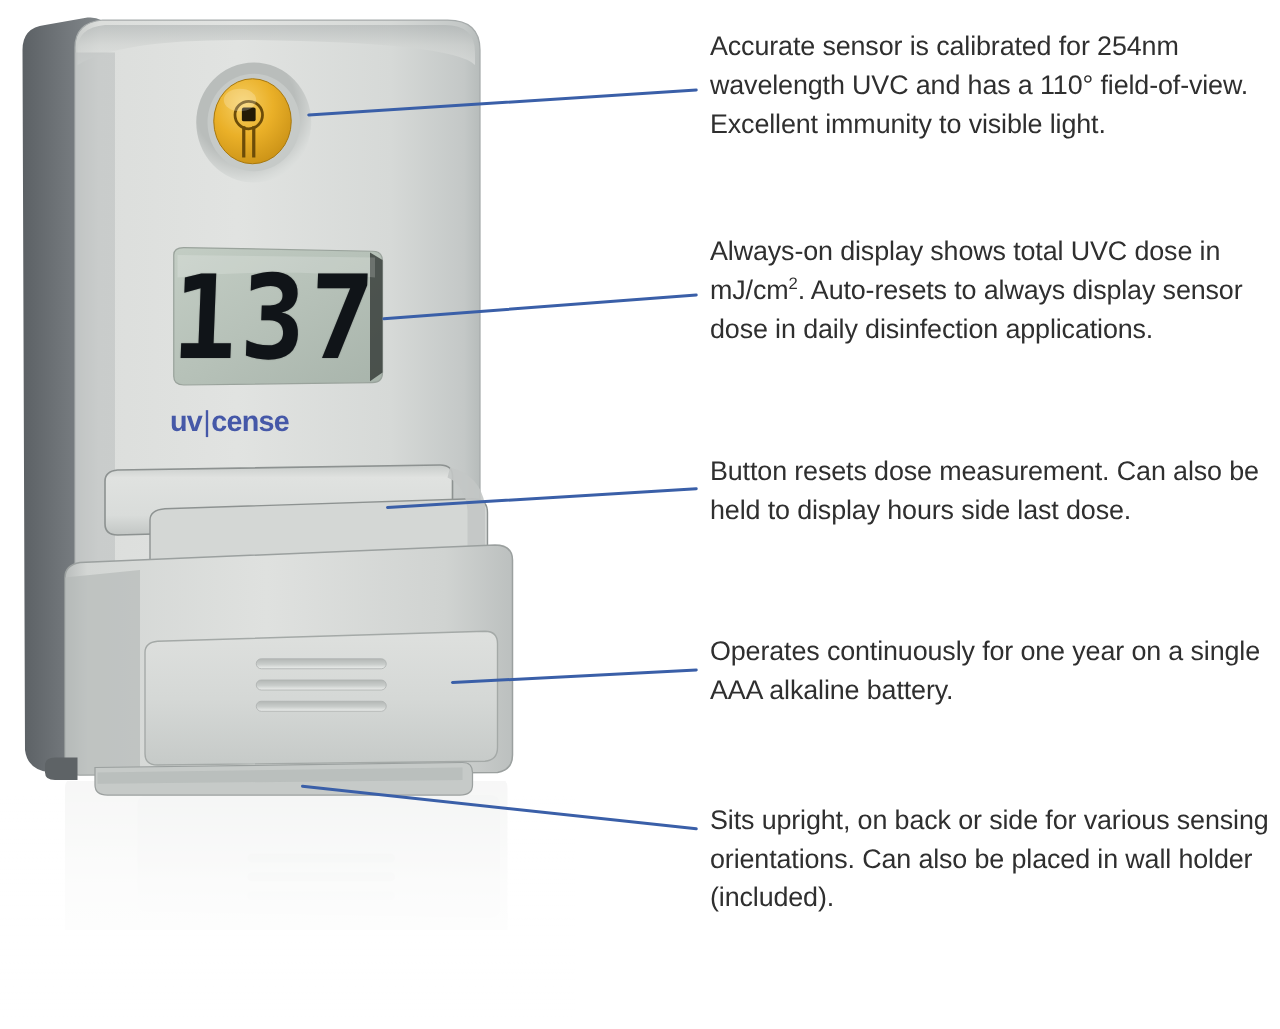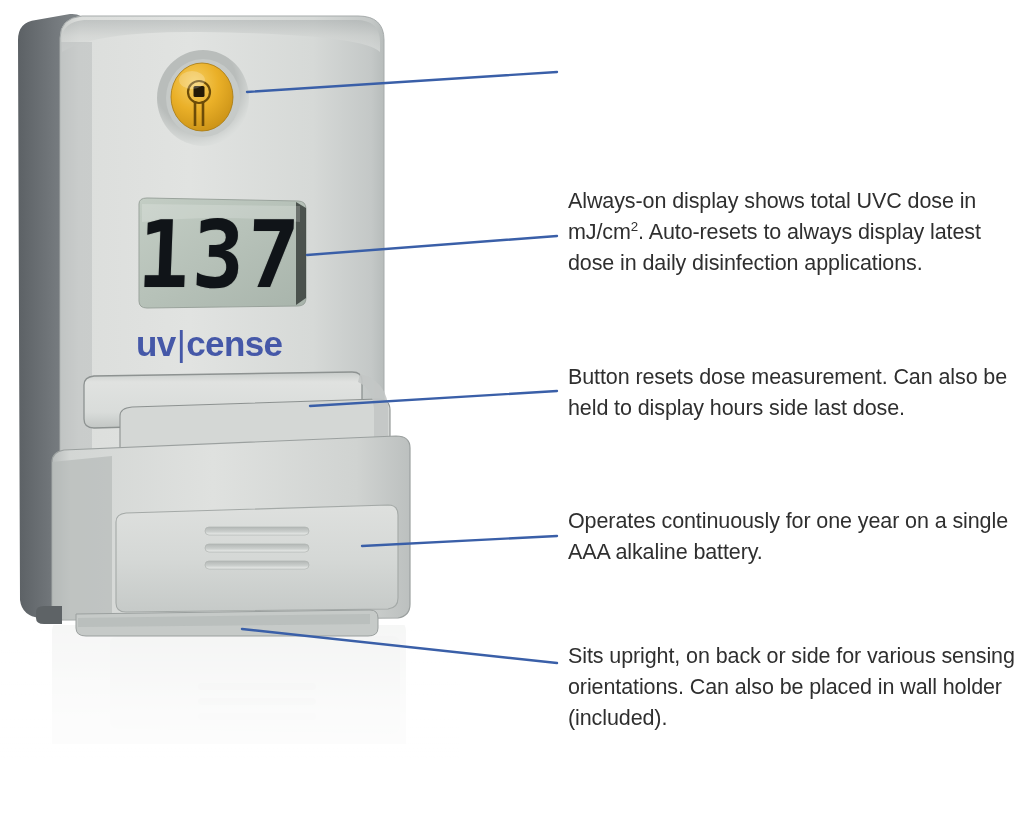--- a/index.html
+++ b/index.html
@@ -71,21 +71,21 @@
     text-shadow: 0 0 1px rgba(0,0,0,0.35);
     pointer-events: none;
     user-select: none;
   }
 
   
   #brand-logo {
     position: absolute;
     left: 136px;
     top: 324px;
-    font-size: 35px;
+    font-size: 23px;
     font-weight: 700;
     color: #4558a8;
     letter-spacing: -0.6px;
     font-family: "Liberation Sans", sans-serif;
     user-select: none;
     text-align: center;
   }
   #brand-logo .bar {
     color: #4558a8;
     font-weight: 400;
@@ -250,22 +250,23 @@
   <svg id="leader-svg" viewBox="0 0 1024 823">
     <g stroke="#3a5fa8" stroke-width="2.4" fill="none" stroke-linecap="round">
       <line x1="247" y1="92" x2="557" y2="72"></line>
       <line x1="307" y1="255" x2="557" y2="236"></line>
       <line x1="310" y1="406" x2="557" y2="391"></line>
       <line x1="362" y1="546" x2="557" y2="536"></line>
       <line x1="242" y1="629" x2="557" y2="663"></line>
     </g>
   </svg>
 
-
-  <div class="callout callout-2"><span>Always-on display shows total UVC dose in mJ/cm</span><sup>2</sup><span>. Auto-resets to always display latest dose in daily disinfection applications.</span></div>
+  <div class="callout callout-1">Accurate sensor is calibrated for 254nm wavelength UVC and has a 110° field-of-view. Excellent immunity to visible light.</div>
+
+  <div class="callout callout-2"><span>Always-on display shows total UVC dose in mJ/cm</span><sup>2</sup><span>. Auto-resets to always display sensor dose in daily disinfection applications.</span></div>
 
   <div class="callout callout-3">Button resets dose measurement. Can also be held to display hours side last dose.</div>
 
   <div class="callout callout-4">Operates continuously for one year on a single AAA alkaline battery.</div>
 
   <div class="callout callout-5">Sits upright, on back or side for various sensing orientations. Can also be placed in wall holder (included).</div>
 
 </div>
 
 </body></html>

